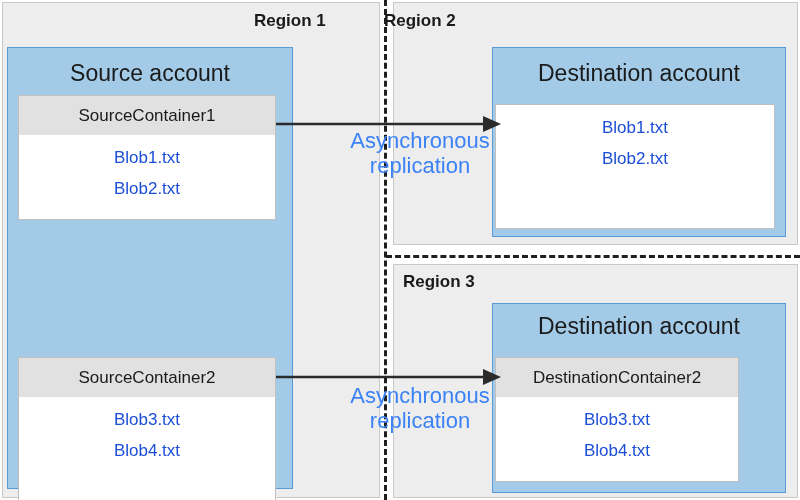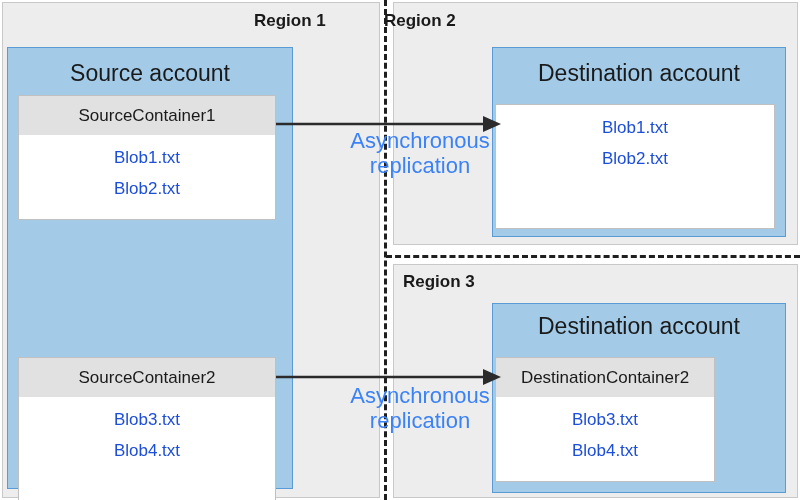--- a/index.html
+++ b/index.html
@@ -143,21 +143,21 @@
       <div class="blob">Blob2.txt</div>
     </div>
   </div>
 
   <div class="region" style="left:393px; top:264px; width:405px; height:234px;"></div>
   <div class="region-label" style="left:403px; top:272px;text-align:right;">Region 3</div>
 
   <div class="account" style="left:492px; top:303px; width:294px; height:190px;"></div>
   <div class="account-title" style="left:492px; top:313px; width:294px;">Destination account</div>
 
-  <div class="container-box" style="left:495px; top:357px; width:220px; height:125px;">
+  <div class="container-box" style="left:495px; top:357px; width:244px; height:125px;">
     <div class="container-header">DestinationContainer2</div>
     <div class="blob-list">
       <div class="blob">Blob3.txt</div>
       <div class="blob">Blob4.txt</div>
     </div>
   </div>
 
   <div class="dash-v" style="left:384px; top:0px; height:500px;"></div>
   <div class="dash-h" style="left:386px; top:255px; width:414px;"></div>
 

